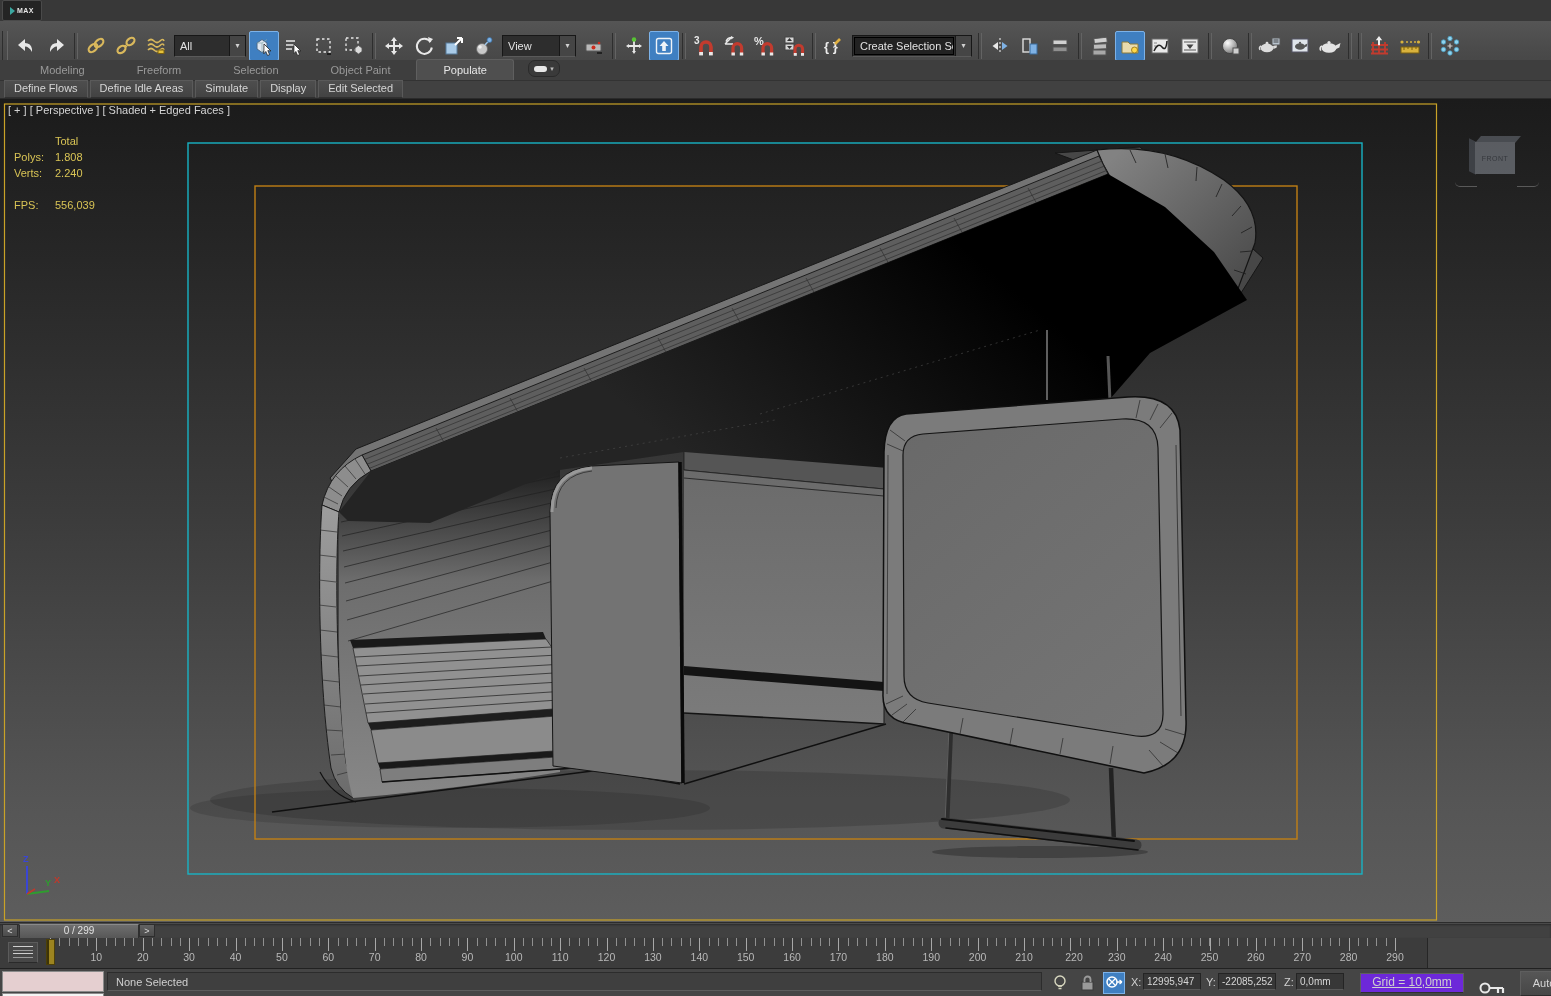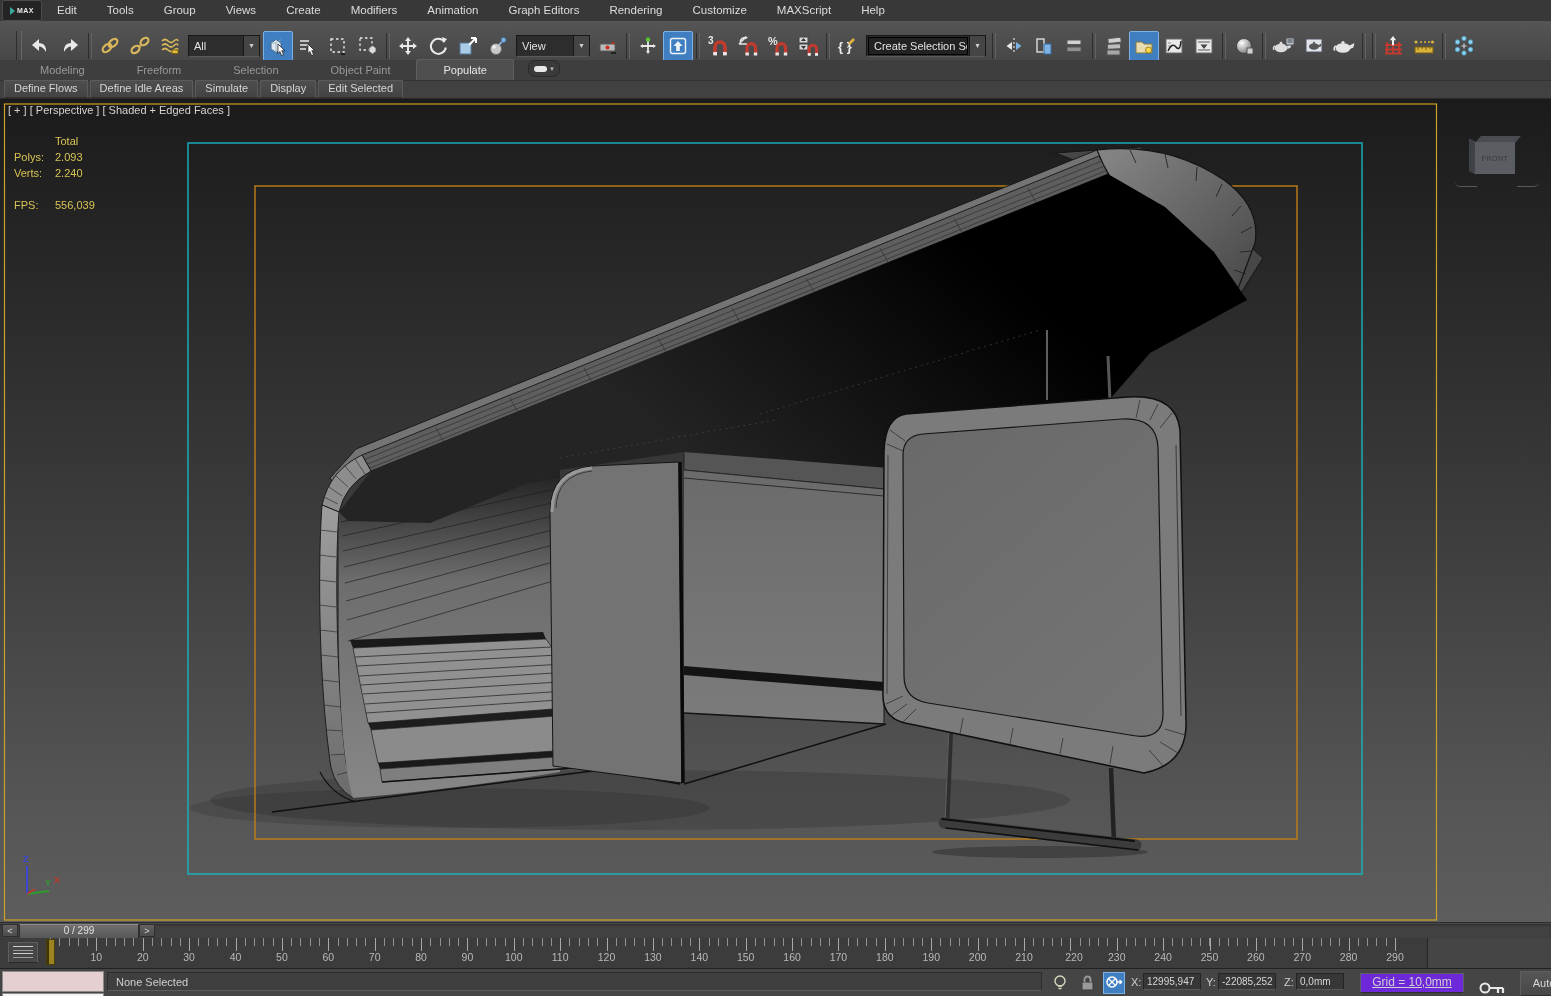--- a/index.html
+++ b/index.html
@@ -10,21 +10,21 @@
   #menubar{position:absolute;left:0;top:0;width:1551px;height:21px;background:#383838;
            border-bottom:1px solid #1d1d1d;display:flex;align-items:center;}
   #logo{width:38px;height:19px;margin-left:2px;background:#242424;border:1px solid #4a4a4a;
         border-radius:2px;display:flex;align-items:center;justify-content:center;gap:2px;}
   #logo .tri{width:0;height:0;border-left:5px solid #3ba7a0;border-top:4px solid transparent;border-bottom:4px solid transparent;}
   #logo .txt{font-size:7px;font-weight:bold;color:#e8e8e8;letter-spacing:.5px;}
   .menu-item{color:#dcdcdc;font-size:11.5px;padding:0 15px;height:21px;line-height:21px;cursor:default;}
   
   #toolbar{position:absolute;left:0;top:21px;width:1551px;height:50px;
            background:linear-gradient(#555 0%,#4b4b4b 55%,#454545 100%);
-           border-bottom:1px solid #262626;display:flex;align-items:center;padding-left:16px;box-sizing:border-box;}
+           border-bottom:1px solid #262626;display:flex;align-items:center;padding-left:2px;box-sizing:border-box;}
   .grip{width:4px;height:30px;margin-right:3px;border-left:1px solid #2e2e2e;border-right:1px solid #666;}
   .tb-btn{width:30px;height:30px;display:flex;align-items:center;justify-content:center;border-radius:2px;flex:0 0 auto;}
   .tb-btn.active{background:#3f7fc1;border:1px solid #7db2e8;box-sizing:border-box;}
   .tb-sep{width:2px;height:26px;margin:0 3px;border-left:1px solid #2e2e2e;border-right:1px solid #636363;flex:0 0 auto;}
   .dd{height:20px;background:#2d2d2d;border:1px solid #171717;border-bottom-color:#5a5a5a;
       display:flex;align-items:center;flex:0 0 auto;margin:0 3px;}
   .dd .val{color:#e2e2e2;font-size:11px;padding:0 5px;white-space:nowrap;overflow:hidden;}
   .dd .arr{width:15px;height:100%;border-left:1px solid #171717;background:#454545;
            display:flex;align-items:center;justify-content:center;color:#d0d0d0;font-size:8px;}
   svg.ic{display:block;}
@@ -87,34 +87,20 @@
   .mini-ic{position:absolute;}
 </style>
 </head>
 <body>
 
 <div id="menubar">
   <div id="logo">
     <div class="tri"></div>
     <div class="txt">MAX</div>
   </div>
-  <div id="menu-items" style="display: flex;">
-      <div class="menu-item">Edit</div>
-      <div class="menu-item">Tools</div>
-      <div class="menu-item">Group</div>
-      <div class="menu-item">Views</div>
-      <div class="menu-item">Create</div>
-      <div class="menu-item">Modifiers</div>
-      <div class="menu-item">Animation</div>
-      <div class="menu-item">Graph Editors</div>
-      <div class="menu-item">Rendering</div>
-      <div class="menu-item">Customize</div>
-      <div class="menu-item">MAXScript</div>
-      <div class="menu-item">Help</div>
-    </div>
 </div>
 
 <div id="toolbar">
   <div class="grip"></div>
   <div class="tb-btn">
       <svg class="ic" width="22" height="22">
         <path d="M3 10 L10 4 L10 8 Q16 8 17 14 L17 17 Q14 11.5 10 11.5 L10 16 Z" fill="#e8e8e8"></path>
       </svg>
     </div>
   <div class="tb-btn">
@@ -627,21 +613,21 @@
         <line x1="942" y1="819" x2="1134" y2="841" stroke="#0f0f0f" stroke-width="2" stroke-linecap="round"></line>
         <line x1="946" y1="828" x2="1138" y2="850" stroke="#101010" stroke-width="1.6" stroke-linecap="round"></line>
       </g>
     </g>
   </svg>
 
   <div id="vp-label">[ + ] [ Perspective ] [ Shaded + Edged Faces ]</div>
   <div id="stats">
     <div style="left:55px;top:0">Total</div>
     <div style="left:14px;top:16px">Polys:</div>
-    <div style="left:55px;top:16px">2.093</div>
+    <div style="left:55px;top:16px">1.808</div>
     <div style="left:14px;top:32px">Verts:</div>
     <div style="left:55px;top:32px">2.240</div>
     <div style="left:14px;top:64px">FPS:</div>
     <div style="left:55px;top:64px">556,039</div>
   </div>
 
   <div id="viewcube">
     <div id="vc-left"></div>
     <div id="vc-top"></div>
     <div id="vc-front">FRONT</div>

